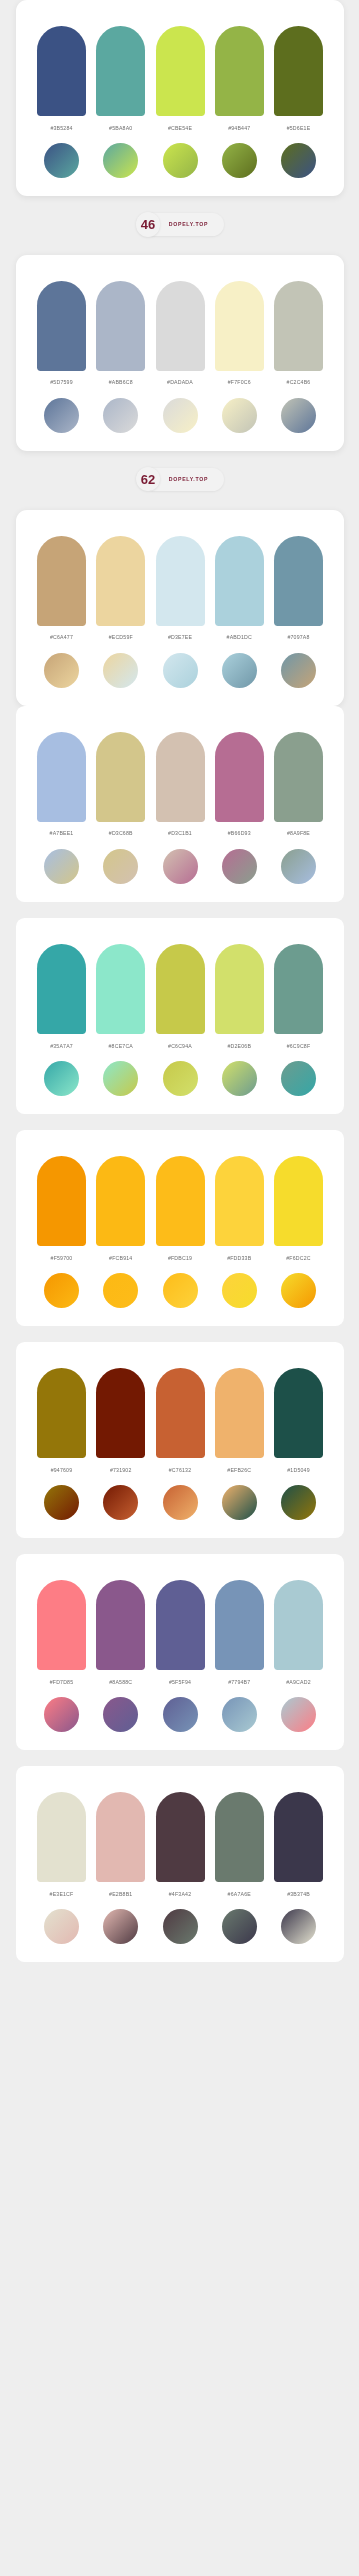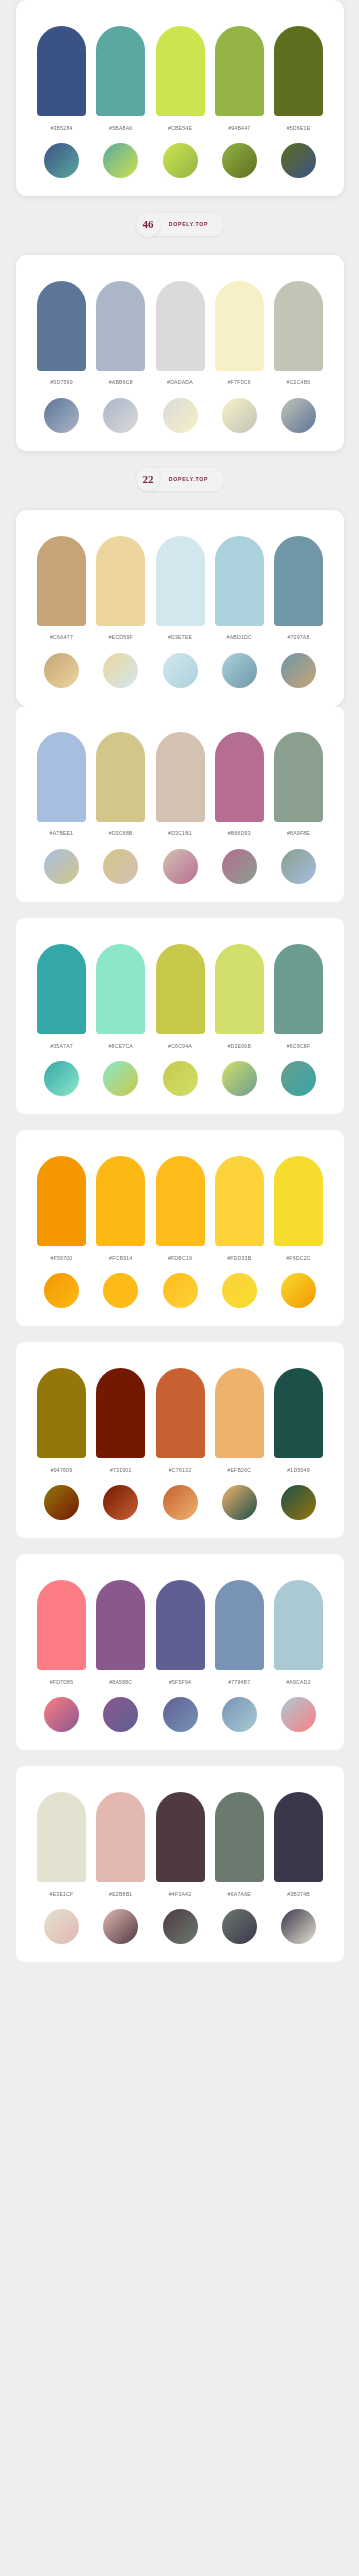--- a/index.html
+++ b/index.html
@@ -78,27 +78,26 @@
     height: 24.5px;
   }
   .badge-num {
     width: 24.5px;
     height: 24.5px;
     border-radius: 50%;
     background: #f2f2f2;
     display: flex;
     align-items: center;
     justify-content: center;
-    font-size: 11px;
+    font-size: 13px;
     font-weight: bold;
     color: #7a1c34;
     box-shadow: 0 0.6px 2.4px rgba(0,0,0,0.10);
     position: relative;
     z-index: 2;
-    font-family: Liberation Serif, serif;
   }
   .badge-label {
     height: 23px;
     background: #f2f2f2;
     border-radius: 0 11.6px 11.6px 0;
     display: flex;
     align-items: center;
     padding: 0 16px 0 18.3px;
     margin-left: -9.8px;
     font-size: 5.2px;
@@ -160,21 +159,21 @@
       <div class="circle-row">
         <div class="circle" style="background: linear-gradient(135deg, rgb(93, 117, 153) 0%, rgb(171, 182, 200) 100%);"></div>
         <div class="circle" style="background: linear-gradient(135deg, rgb(171, 182, 200) 0%, rgb(218, 218, 218) 100%);"></div>
         <div class="circle" style="background: linear-gradient(135deg, rgb(218, 218, 218) 0%, rgb(247, 240, 198) 100%);"></div>
         <div class="circle" style="background: linear-gradient(135deg, rgb(247, 240, 198) 0%, rgb(194, 196, 182) 100%);"></div>
         <div class="circle" style="background: linear-gradient(135deg, rgb(194, 196, 182) 0%, rgb(93, 117, 153) 100%);"></div>
       </div>
     </div>
     <div class="badge-wrap">
       <div class="badge">
-        <div class="badge-num">22</div>
+        <div class="badge-num">62</div>
         <div class="badge-label">DOPELY.TOP</div>
       </div>
     </div>
     <div class="card">
       <div class="pill-row">
         <div class="pill" style="background: rgb(198, 164, 119);"></div>
         <div class="pill" style="background: rgb(236, 213, 159);"></div>
         <div class="pill" style="background: rgb(211, 231, 238);"></div>
         <div class="pill" style="background: rgb(171, 209, 220);"></div>
         <div class="pill" style="background: rgb(112, 151, 168);"></div>

